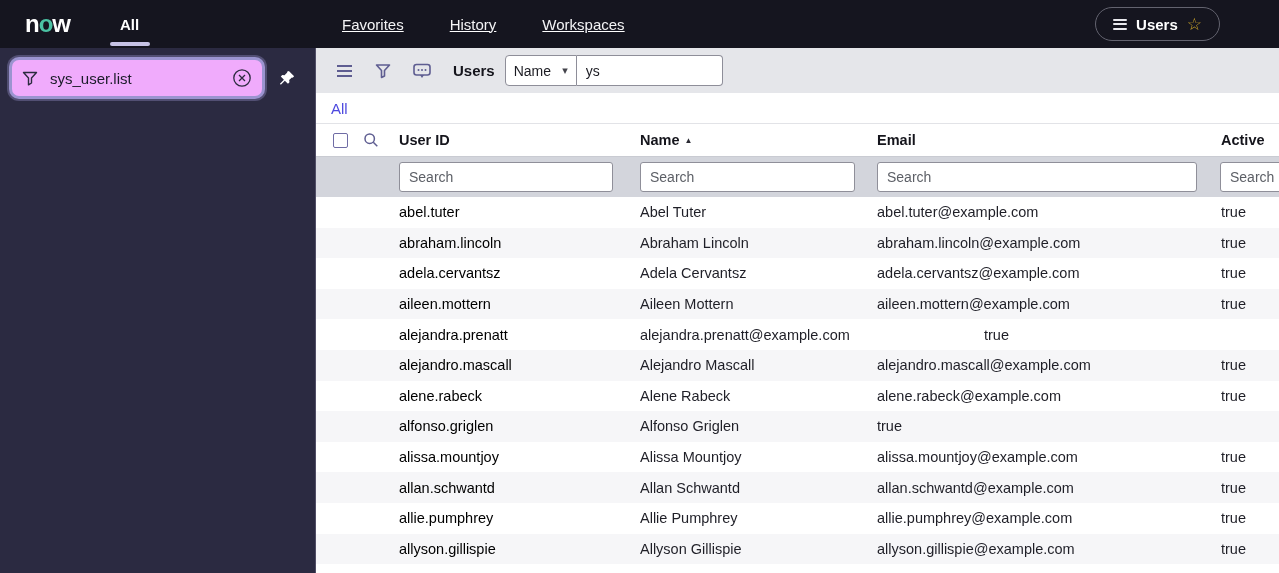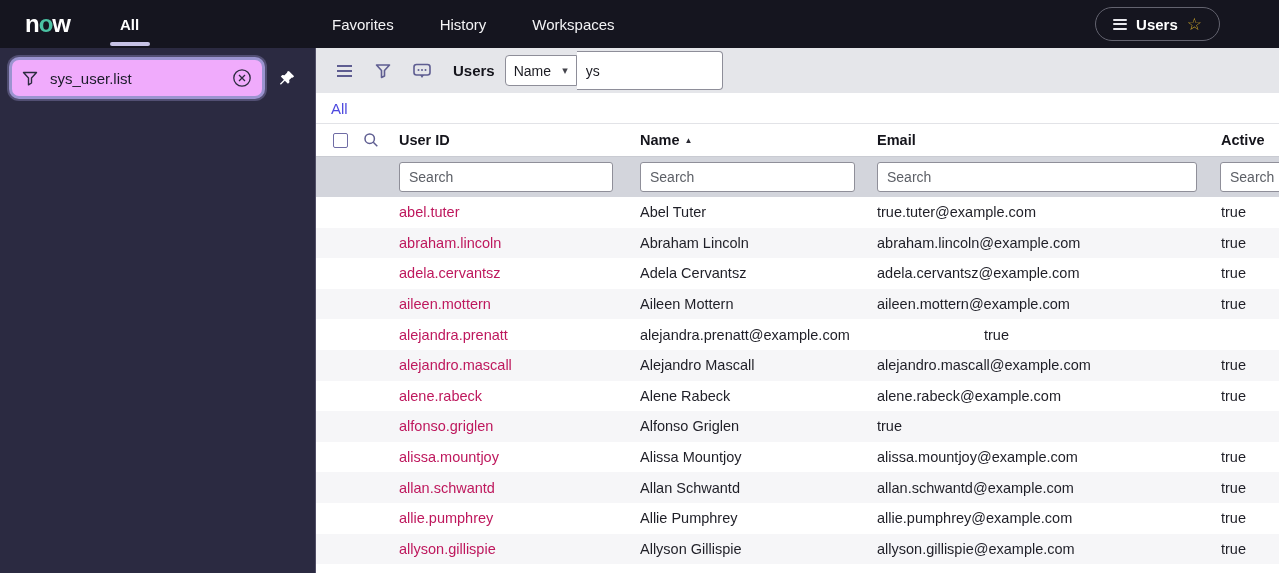--- a/index.html
+++ b/index.html
@@ -8,21 +8,21 @@
 
   .app { width:1279px; height:573px; display:flex; flex-direction:column; }
 
   
   .topbar { height:48px; background:#15151f; display:flex; align-items:stretch; flex:none; color:#fff; }
   .topbar-left { width:316px; flex:none; display:flex; align-items:stretch; }
   .logo { margin-left:25px; align-self:center; font-size:24px; font-weight:bold; letter-spacing:-1px; color:#ffffff; cursor:pointer; }
   .logo .logo-o { color:#4bc2a3; }
   .tab-all { margin-left:44px; position:relative; display:flex; align-items:center; padding:0 6px; font-size:15px; font-weight:bold; color:#ffffff; cursor:pointer; }
   .tab-all .underline { position:absolute; left:50%; transform:translateX(-50%); bottom:2px; width:40px; height:4px; background:#c7c3e6; border-radius:2px; }
-  .topbar-nav { display:flex; align-items:center; gap:46px; margin-left:16px; }
+  .topbar-nav { display:flex; align-items:center; gap:46px; margin-left:26px;text-decoration:underline; }
   .topbar-nav .nav-item { font-size:15px; color:#f4f4f6; cursor:pointer; }
   .topbar-right { margin-left:auto; display:flex; align-items:center; margin-right:59px; }
   .context-pill { height:34px; display:flex; align-items:center; gap:9px; padding:0 17px; border:1px solid #63636f; border-radius:17px; cursor:pointer; background:transparent; }
   .context-pill .pill-label { color:#ffffff; font-weight:bold; font-size:15px; }
   .pill-list-icon { width:14px; height:11px; display:flex; flex-direction:column; justify-content:space-between; }
   .pill-list-icon i { display:block; height:2px; background:#e9e9ee; border-radius:1px; }
   .star { font-size:17px; color:#c9a227; line-height:1; }
 
   
   .body-row { flex:1; display:flex; min-height:0; }
@@ -39,21 +39,21 @@
   
   .main { flex:1; min-width:0; overflow:hidden; display:flex; flex-direction:column; background:#fff; }
   .main-inner { width:1100px; flex:1; display:flex; flex-direction:column; }
 
   
   .list-toolbar { height:45px; background:#e5e6ea; display:flex; align-items:center; flex:none; padding-left:20px; width:963px; }
   .tb-icon { background:transparent; border:none; cursor:pointer; padding:0; margin-right:22px; display:flex; align-items:center; }
   .list-title { font-size:15px; font-weight:bold; color:#15151c; margin-right:10px; }
   .col-select { height:31px; width:72px; background:#fff; border:1px solid #8e8e99; border-radius:4px 0 0 4px; display:flex; align-items:center; padding:0 8px; font-size:14px; color:#1b1b22; cursor:pointer; }
   .col-select .caret { margin-left:auto; font-size:11px; color:#44444c; }
-  .tb-search { height:39px; width:146px; border:1px solid #8e8e99; border-left:none; border-radius:0 4px 4px 0; padding:0 9px; font-size:14px; color:#1b1b22; font-family:"Liberation Sans", sans-serif; outline:none; }
+  .tb-search { height:31px; width:146px; border:1px solid #8e8e99; border-left:none; border-radius:0 4px 4px 0; padding:0 9px; font-size:14px; color:#1b1b22; font-family:"Liberation Sans", sans-serif; outline:none; }
 
   
   .breadcrumb-row { height:31px; display:flex; align-items:center; padding-left:15px; flex:none; border-bottom:1px solid #e2e3e7; background:#fff; width:1100px; }
   .crumb-link { font-size:15px; color:#4d49df; text-decoration:none; cursor:pointer; }
 
   
   .thead { height:33px; display:flex; align-items:center; flex:none; background:#fff; border-bottom:1px solid #c9cbd2; font-weight:bold; font-size:14.5px; color:#15151c; }
   .gutter { width:83px; flex:none; display:flex; align-items:center; }
   .checkbox { width:15px; height:15px; margin-left:17px; border:1.5px solid #6f6ca5; border-radius:2px; background:#fff; cursor:pointer; }
   .hsearch-btn { background:none; border:none; padding:0; margin-left:15px; cursor:pointer; display:flex; }
@@ -65,21 +65,21 @@
   .srch { height:30px; border:1px solid #8f8f99; border-radius:3px; background:#fff; padding:0 9px; font-size:14px; color:#33363c; font-family:"Liberation Sans", sans-serif; outline:none; flex:none; }
   .srch::placeholder { color:#5c5f66; opacity:1; }
   .srch-userid { width:214px; margin-right:27px; } .srch-name { width:215px; margin-right:22px; } .srch-email { width:320px; margin-right:23px; } .srch-active { width:180px; }
   .search-row .gutter { height:100%; }
 
   .tbody { flex:1; }
   .trow { height:30.6px; display:flex; align-items:center; font-size:14.5px; color:#1f1f27; background:#fff; }
   .trow.alt { background:#f6f6f8; }
   .cell { flex:none; overflow:hidden; white-space:nowrap; }
   .c-userid { width:241px; } .c-name { width:237px; } .c-email { width:344px; } .c-active { width:195px; }
-  .c-userid a { color:#be185d; text-decoration:none; cursor:pointer; }
+  .c-userid a { color:#000000; text-decoration:none; cursor:pointer; }
 </style>
 </head>
 <body>
 
 <div class="app">
 
   <header class="topbar">
     <div class="topbar-left">
       <div class="logo"><span>n</span><span class="logo-o">o</span><span>w</span></div>
       <div class="tab-all">
@@ -195,21 +195,21 @@
           <input class="srch srch-name" type="text" placeholder="Search" style="">
           <input class="srch srch-email" type="text" placeholder="Search" style="">
           <input class="srch srch-active" type="text" placeholder="Search" style="">
         </div>
 
         <div class="tbody">
   <div class="trow">
     <div class="gutter"></div>
     <div class="cell c-userid"><a>abel.tuter</a></div>
     <div class="cell c-name">Abel Tuter</div>
-    <div class="cell c-email">true.tuter@example.com</div>
+    <div class="cell c-email">abel.tuter@example.com</div>
     <div class="cell c-active">true</div>
   </div>
 
   <div class="trow alt">
     <div class="gutter"></div>
     <div class="cell c-userid"><a>abraham.lincoln</a></div>
     <div class="cell c-name">Abraham Lincoln</div>
     <div class="cell c-email">abraham.lincoln@example.com</div>
     <div class="cell c-active">true</div>
   </div>

